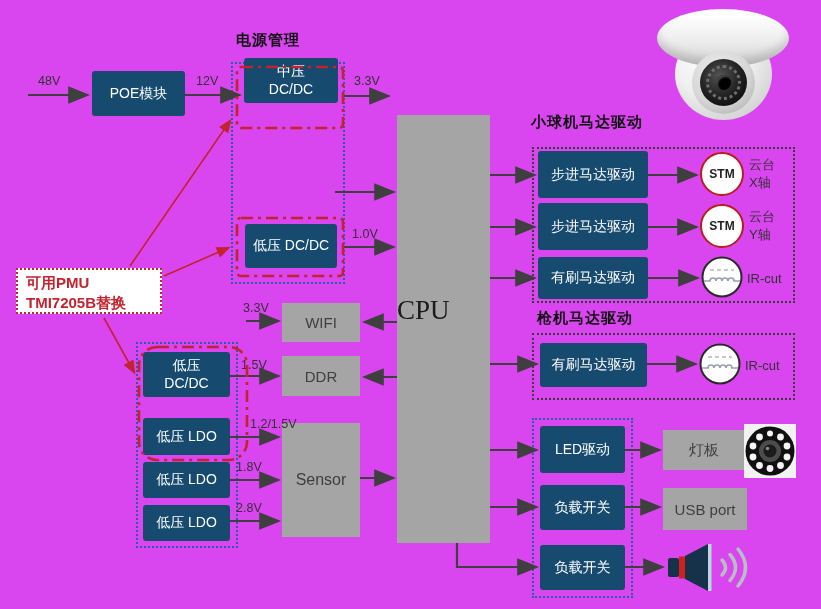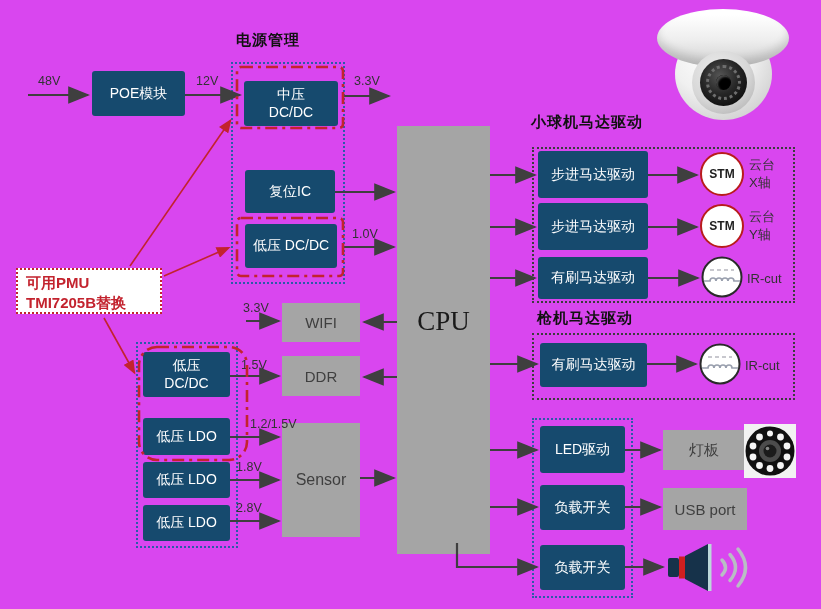--- a/index.html
+++ b/index.html
@@ -63,26 +63,23 @@
   <div class="dotbox-dark" style="left:532px;top:333px;width:259px;height:63px;"></div>
   <div class="dotbox-blue" style="left:532px;top:418px;width:97px;height:176px;"></div>
 
   <div class="title" style="left:236px;top:31px;">电源管理</div>
   <div class="title" style="left:531px;top:113px;text-align:right;">小球机马达驱动</div>
   <div class="title" style="left:537px;top:309px;">枪机马达驱动</div>
 
   <div class="nblock" style="left:92px;top:71px;width:93px;height:45px;text-align:center;">
     <span>POE模块</span>
   </div>
-  <div class="nblock" style="left:244px;top:81px;width:94px;height:45px;">
+  <div class="nblock" style="left:244px;top:58px;width:94px;height:45px;">
     <span>中压</span>
     <span>DC/DC</span>
-  </div>
-  <div class="nblock" style="left:245px;top:170px;width:90px;height:43px;">
-    <span>复位IC</span>
   </div>
   <div class="nblock" style="left:245px;top:224px;width:92px;height:44px;">
     <span>低压 DC/DC</span>
   </div>
   <div class="nblock" style="left:143px;top:352px;width:87px;height:45px;">
     <span>低压</span>
     <span>DC/DC</span>
   </div>
   <div class="nblock" style="left:143px;top:418px;width:87px;height:37px;">
     <span>低压 LDO</span>
@@ -96,21 +93,21 @@
 
   <div class="gblock" style="left:282px;top:303px;width:78px;height:39px;">
     <span>WIFI</span>
   </div>
   <div class="gblock" style="left:282px;top:356px;width:78px;height:40px;">
     <span>DDR</span>
   </div>
   <div class="gblock" style="left:282px;top:423px;width:78px;height:114px;font-size:16px;">
     <span>Sensor</span>
   </div>
-  <div class="gblock" style="left:397px;top:126px;width:93px;height:428px;align-items:flex-start;justify-content:center;">
+  <div class="gblock" style="left:397px;top:115px;width:93px;height:428px;align-items:flex-start;justify-content:flex-start;">
     <span style="margin-top:180px;font-family:'Liberation Serif','DejaVu Serif',serif;font-size:27px;color:#1a1a1a;">CPU</span>
   </div>
 
   <div class="nblock" style="left:538px;top:151px;width:110px;height:47px;">
     <span>步进马达驱动</span>
   </div>
   <div class="nblock" style="left:538px;top:203px;width:110px;height:47px;">
     <span>步进马达驱动</span>
   </div>
   <div class="nblock" style="left:538px;top:257px;width:110px;height:42px;">

